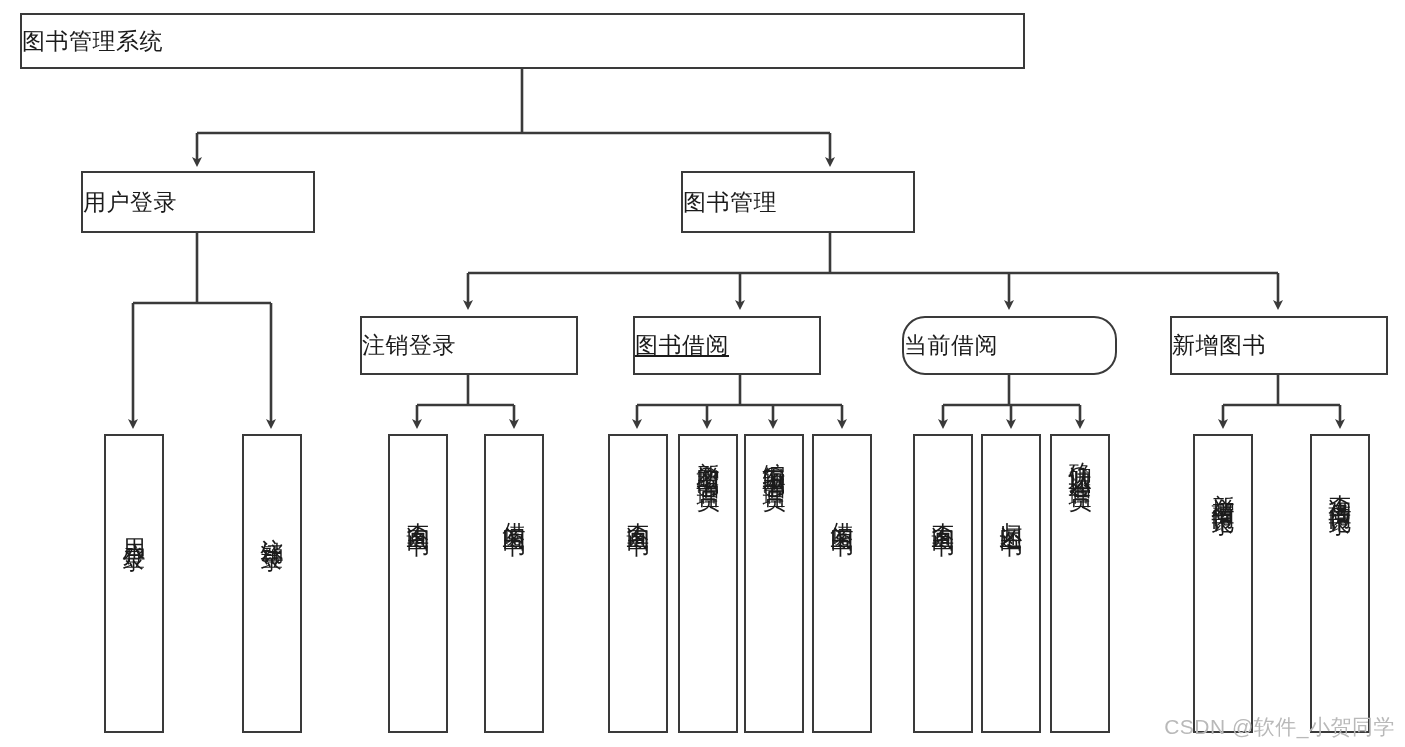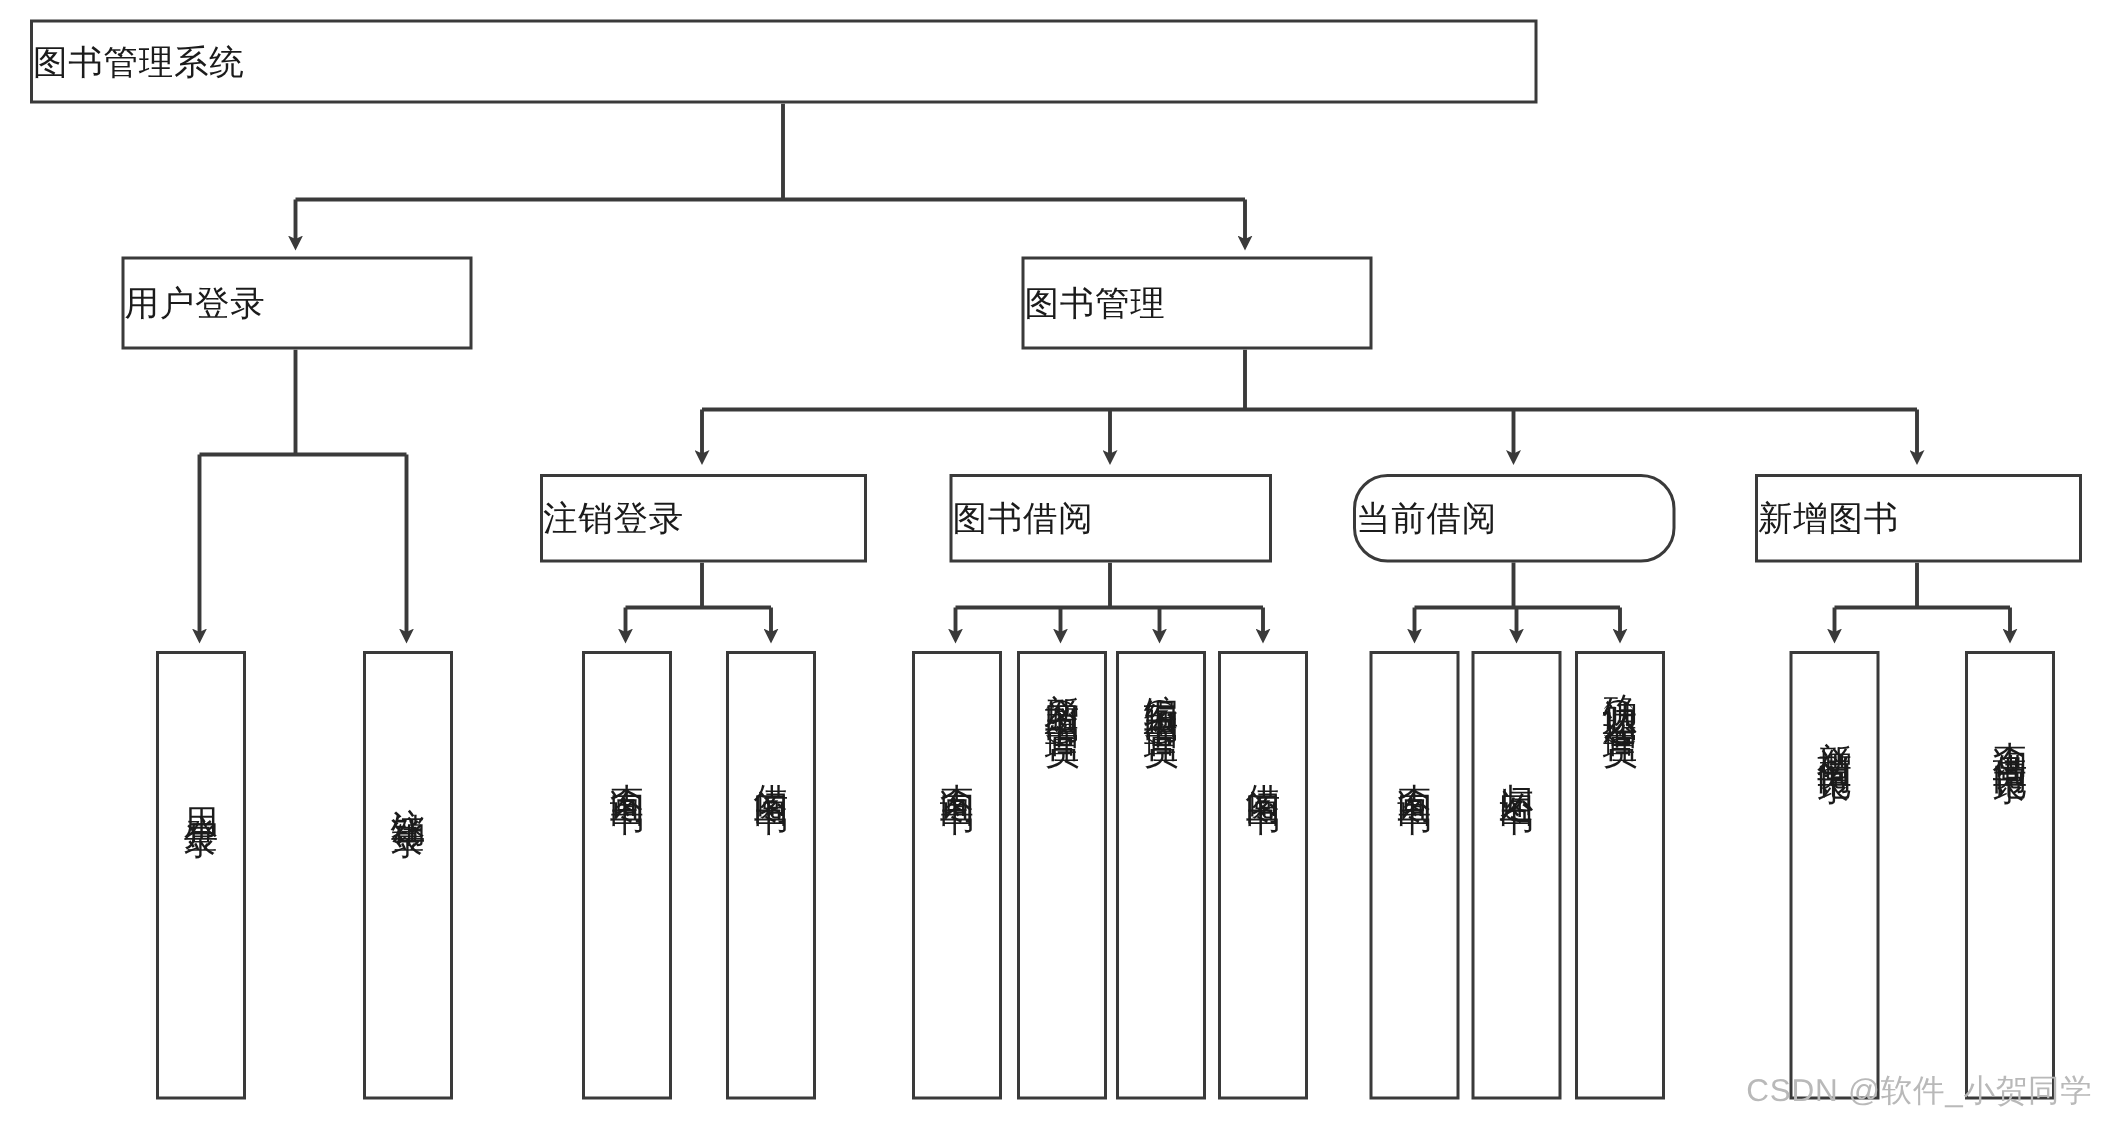--- a/index.html
+++ b/index.html
@@ -138,21 +138,21 @@
   <div class="node horiz" style="left:81px; top:171px; width:234px; height:62px;">
     <span class="label">用户登录</span>
   </div>
   <div class="node horiz" style="left:681px; top:171px; width:234px; height:62px;">
     <span class="label">图书管理</span>
   </div>
 
   <div class="node horiz" style="left:360px; top:316px; width:218px; height:59px;">
     <span class="label">注销登录</span>
   </div>
-  <div class="node horiz" style="left:633px; top:316px; width:215px; height:59px;">
+  <div class="node horiz" style="left:633px; top:316px; width:188px; height:59px;text-decoration:underline;">
     <span class="label">图书借阅</span>
   </div>
   <div class="node horiz" style="left:902px; top:316px; width:215px; height:59px;border-radius:23px;">
     <span class="label">当前借阅</span>
   </div>
   <div class="node horiz" style="left:1170px; top:316px; width:218px; height:59px;">
     <span class="label">新增图书</span>
   </div>
 
   <div class="node vert" style="left:104px; top:434px; width:60px; height:299px; padding-top:84px;">

